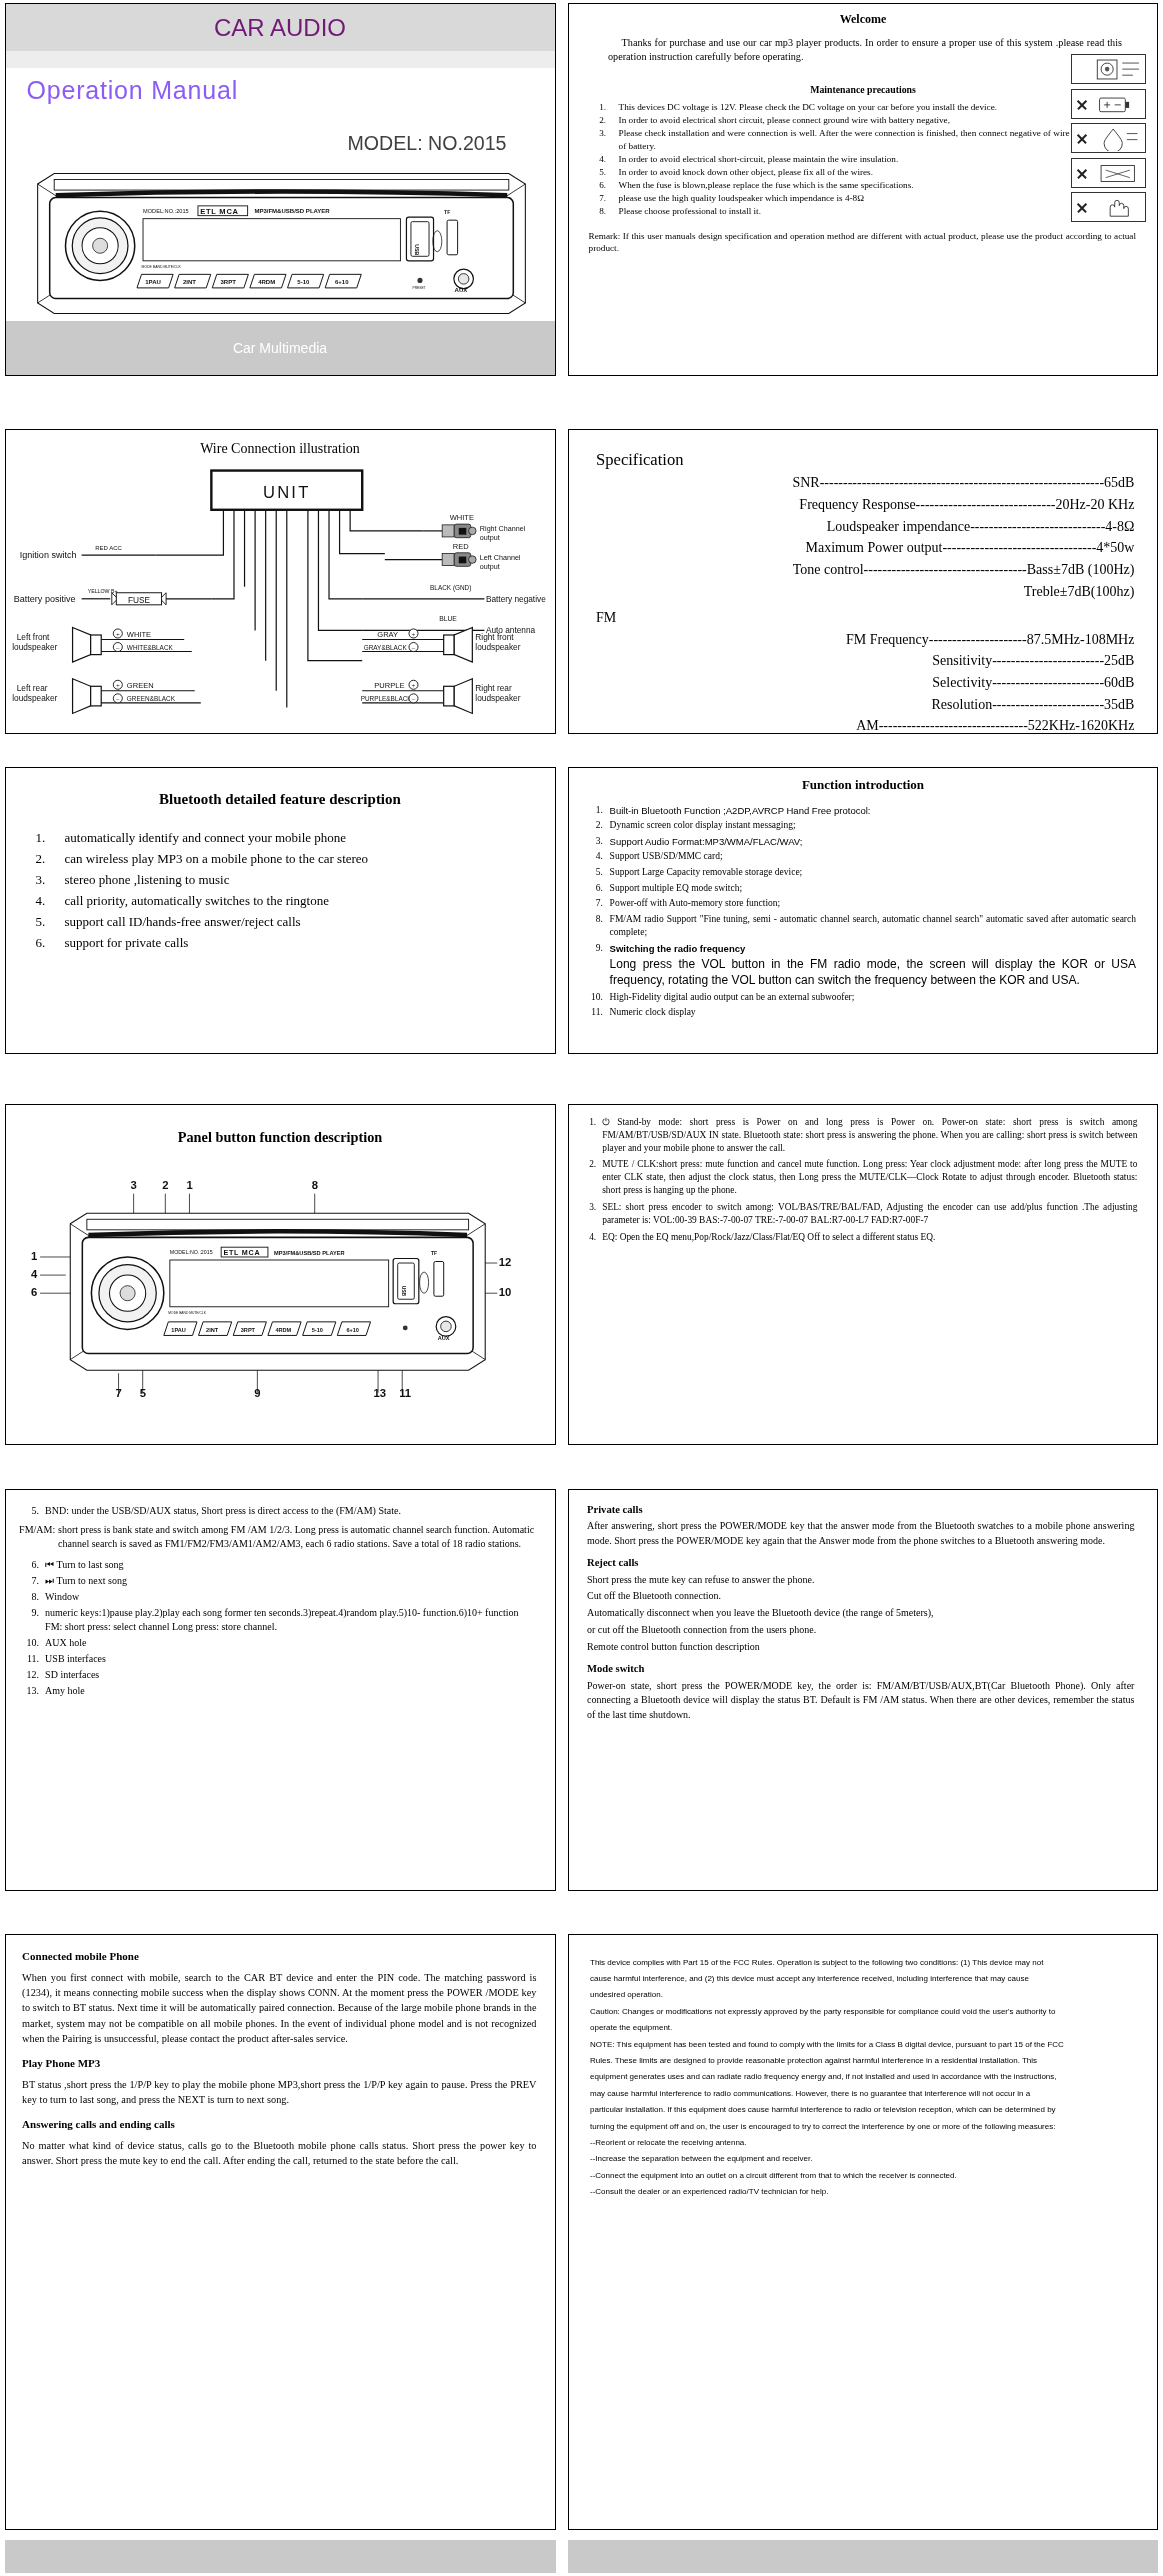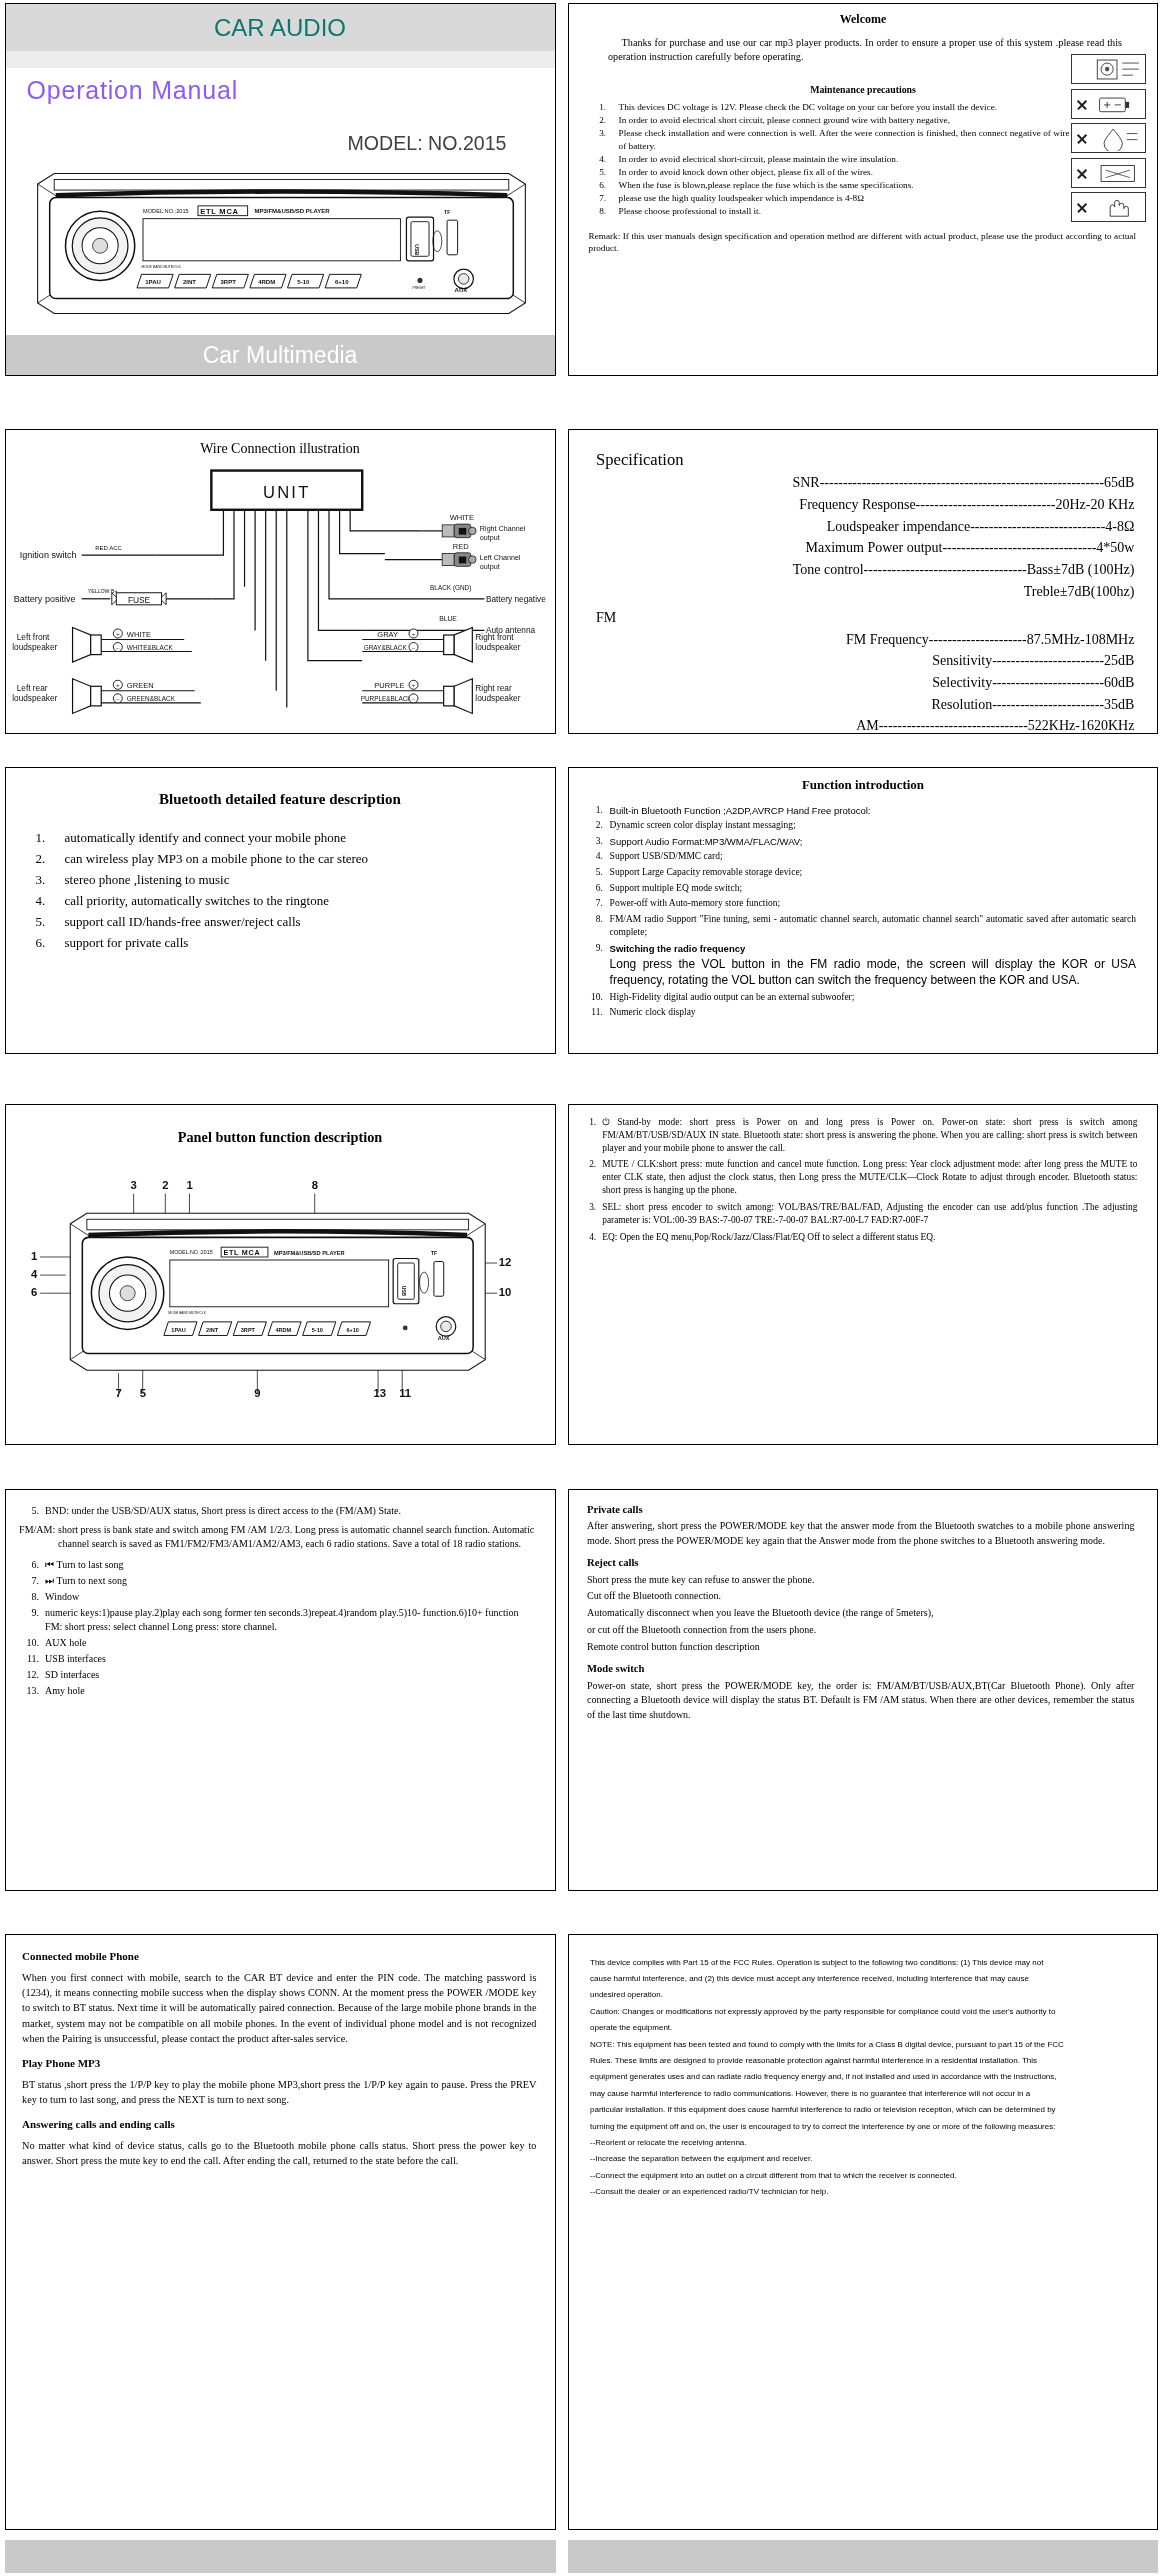--- a/index.html
+++ b/index.html
@@ -15,40 +15,40 @@
   
   .box { position:absolute; border:1.1px solid #000; background:#fff; overflow:hidden; }
   .b { font-weight:bold; }
 
   
   #cover { left:4.5px; top:3px; width:551px; height:373px; border:1.1px solid #000; }
   .cover-band {
     position:absolute; left:0; top:0; width:100%; height:47px;
     background:#d9d9d9;
     font-family:"Liberation Sans", sans-serif;
-    font-size:24px; color:#0f766e;
+    font-size:24px; color:#701a75;
     display:flex; align-items:center; justify-content:center;
   }
   .cover-band2 { position:absolute; left:0; top:47px; width:100%; height:16.6px; background:#ededed; }
   .cover-title {
     position:absolute; left:21px; top:72px;
     font-family:"Liberation Sans", sans-serif;
     font-size:25px; letter-spacing:0.8px; color:#8b5cf6;
   }
   .cover-model {
     position:absolute; right:48px; top:128px;
     font-family:"Liberation Sans", sans-serif;
     font-size:19.6px; color:#404040;
   }
   .cover-footer {
-    position:absolute; left:0; bottom:0; width:100%; height:40px;
+    position:absolute; left:0; bottom:0; width:100%; height:54px;
     background:#c9c9c9;
     display:flex; align-items:center; justify-content:center;
     font-family:"Liberation Sans", sans-serif;
-    font-size:23px; color:#ffffff;
+    font-size:14px; color:#ffffff;
   }
   .cover-unitwrap { position:absolute; left:22.6px; top:168px; width:507px; height:143px; }
 
   
   #welcome { left:568px; top:3px; width:590px; height:373px; }
   .w-title { text-align:center; font-weight:bold; font-size:12px; margin:7.5px 0 9px; }
   .w-para { font-size:10.2px; line-height:1.42; text-align:justify; margin:0 35px 0 39px; text-indent:13.6px; }
   .w-sub { text-align:center; font-weight:bold; font-size:9.8px; margin:19.6px 0 6px; }
   .w-list { list-style:none; margin:0; padding:0 35px 0 19.6px; }
   .w-list li { font-size:9.2px; line-height:1.34; display:flex; margin-bottom:0.8px; }

